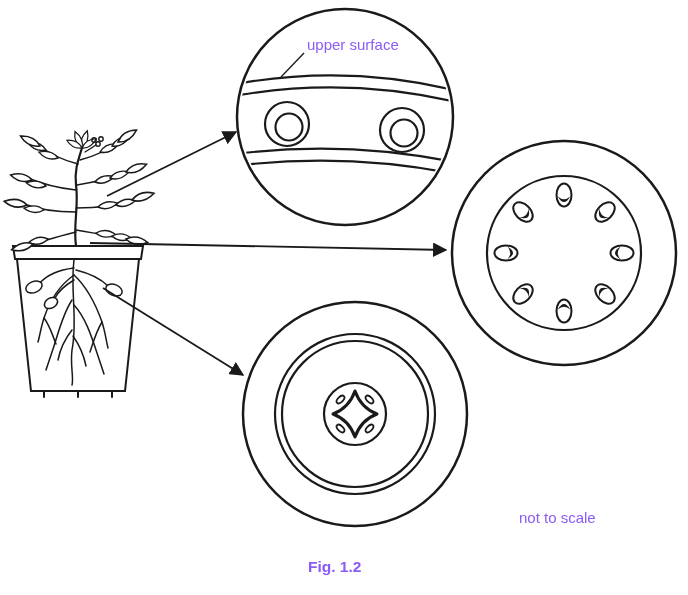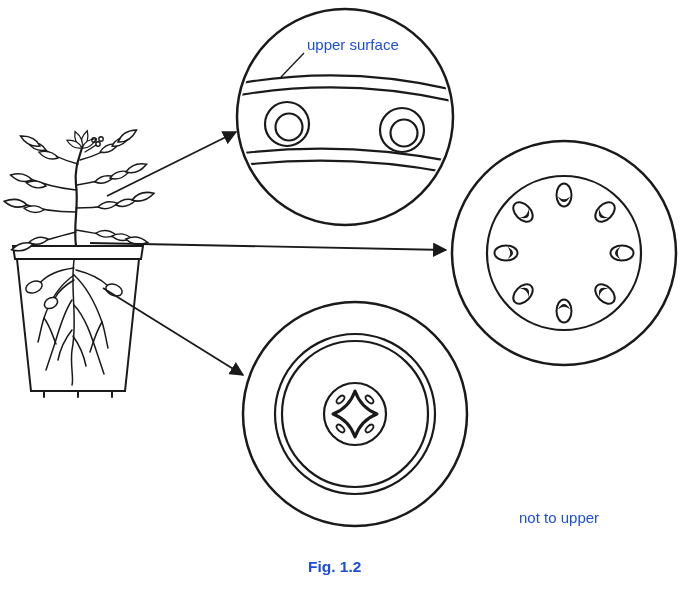--- a/index.html
+++ b/index.html
@@ -11,21 +11,21 @@
     background: #ffffff;
     font-family: "Liberation Sans", sans-serif;
     color: #1a1a1a;
     overflow: hidden;
   }
   .figure svg { position: absolute; left: 0; top: 0; }
   .label {
     position: absolute;
     font-size: 15px;
     white-space: nowrap;
-    color: #1d4ed8;
+    color: #8b5cf6;
   }
   .label--upper-surface { left: 307px; top: 36px; }
   .label--scale-note   { left: 519px; top: 509px; }
   .label--caption {
     left: 308px; top: 558px;
     font-weight: bold;
     font-size: 15.5px;
   }
 </style>
 </head>
@@ -190,17 +190,17 @@
         <ellipse cx="369.5" cy="428.5" rx="4.8" ry="2.6" transform="rotate(135 369.5 428.5)"></ellipse>
         <ellipse cx="340.5" cy="428.5" rx="4.8" ry="2.6" transform="rotate(45 340.5 428.5)"></ellipse>
         <ellipse cx="340.5" cy="399.5" rx="4.8" ry="2.6" transform="rotate(135 340.5 399.5)"></ellipse>
         <ellipse cx="369.5" cy="399.5" rx="4.8" ry="2.6" transform="rotate(45 369.5 399.5)"></ellipse>
       </g>
     </g>
   </svg>
 
   <div class="label label--upper-surface">upper surface</div>
 
-  <div class="label label--scale-note">not to upper</div>
+  <div class="label label--scale-note">not to scale</div>
 
   <div class="label label--caption">Fig. 1.2</div>
 
 </div>
 
 </body></html>

